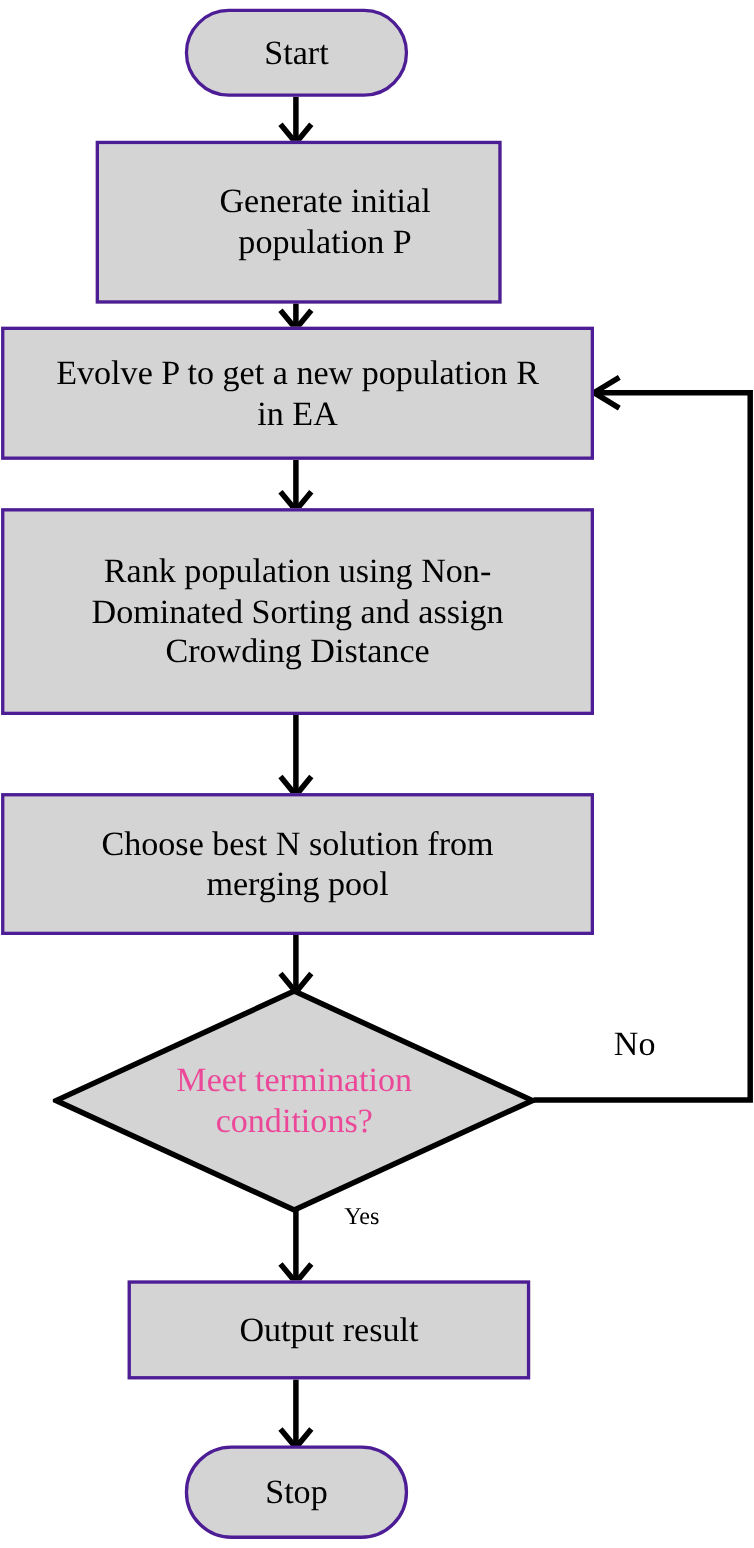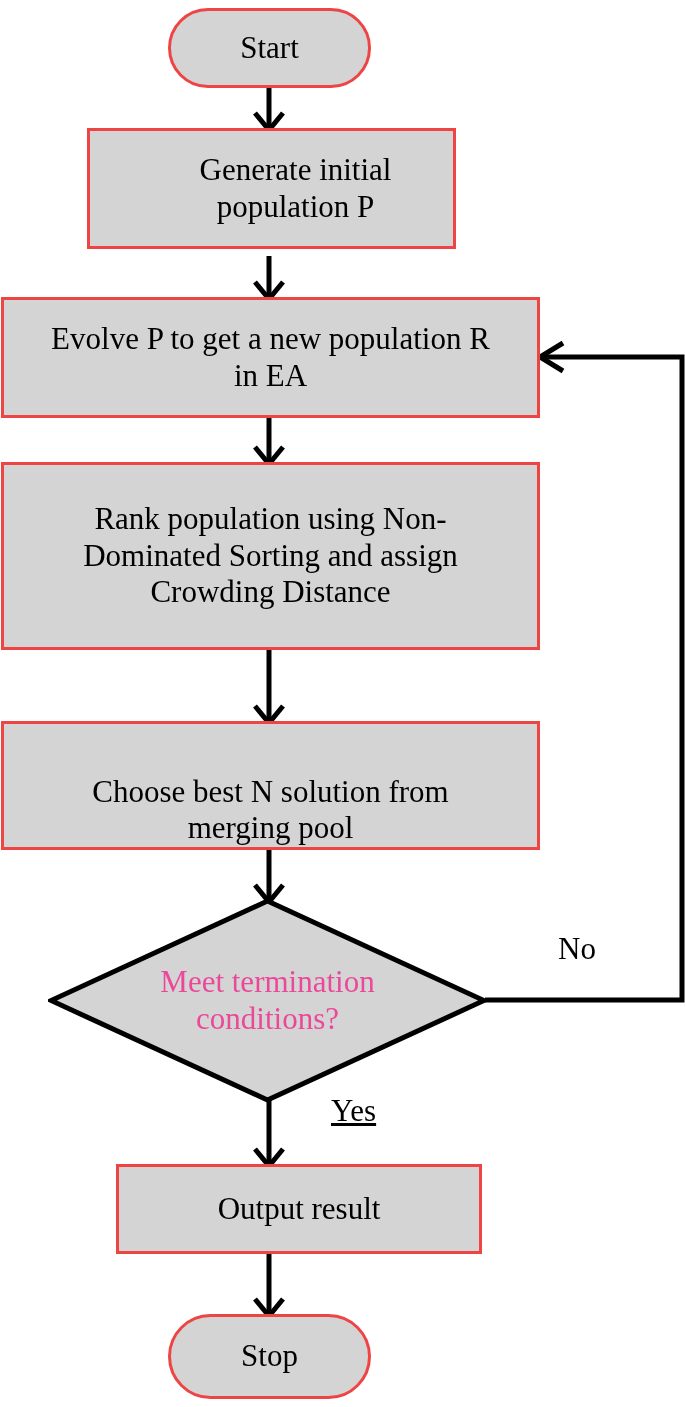--- a/index.html
+++ b/index.html
@@ -12,21 +12,21 @@
     width: 685px;
     height: 1407px;
     background: #ffffff;
     overflow: hidden;
     font-family: "Liberation Serif", "DejaVu Serif", serif;
   }
   .node {
     position: absolute;
     box-sizing: border-box;
     background: #d4d4d4;
-    border: 3px solid #ef4444;
+    border: 3px solid #4c1d95;
     display: flex;
     align-items: center;
     justify-content: center;
     text-align: center;
     color: #000000;
     line-height: 1.18;
   }
   .terminator {
     border-radius: 52px;
   }
@@ -112,37 +112,37 @@
       <polyline points="255,1149 269,1166 283,1149"></polyline>
       <polyline points="255,1299 269,1316 283,1299"></polyline>
       <polyline points="563,343 540,357 563,371"></polyline>
     </g>
   </svg>
 
   <div class="node terminator" style="left:168px; top:8px; width:203px; height:80px; font-size:31px;">
     <span class="node-text">Start</span>
   </div>
 
-  <div class="node process" style="left:87px; top:128px; width:369px; height:121px; font-size:31px;padding-left:48px;">
+  <div class="node process" style="left:87px; top:128px; width:369px; height:148px; font-size:31px;padding-left:48px;">
     <span class="node-text">Generate initial
 population P</span>
   </div>
 
   <div class="node process" style="left:1px; top:462px; width:539px; height:188px; font-size:31px;">
     <span class="node-text">Rank population using Non-
 Dominated Sorting and assign
 Crowding Distance</span>
   </div>
 
   <div class="node process" style="left:1px; top:297px; width:539px; height:121px; font-size:31px;">
     <span class="node-text">Evolve P to get a new population R
 in EA</span>
   </div>
 
-  <div class="node process" style="left:1px; top:721px; width:539px; height:129px; font-size:31px;align-items:flex-end;">
+  <div class="node process" style="left:1px; top:721px; width:539px; height:129px; font-size:31px;">
     <span class="node-text">Choose best N solution from
 merging pool</span>
   </div>
 
   <div class="decision-wrap" style="left:48px; top:898px; width:439px; height:205px;">
     <svg width="439" height="205" viewBox="0 0 439 205">
       <polygon points="219.5,3 436,102.5 219.5,202 3,102.5" fill="#d4d4d4" stroke="#000000" stroke-width="5" stroke-linejoin="miter"></polygon>
     </svg>
     <div class="decision-label" style="font-size:31px;">
       <span>Meet termination
@@ -153,15 +153,15 @@
   <div class="node process" style="left:90px; top:1164px; width:366px; height:90px; font-size:31px;margin-left:26px;">
     <span class="node-text">Output result</span>
   </div>
 
   <div class="node terminator" style="left:168px; top:1314px; width:203px; height:85px; font-size:31px;">
     <span class="node-text">Stop</span>
   </div>
 
   <div class="edge-label" style="left:558px; top:905px; font-size:31px;margin-top:28px;">No</div>
 
-  <div class="edge-label" style="left:331px; top:1095px; font-size:31px;text-decoration:underline;">Yes</div>
+  <div class="edge-label" style="left:313px; top:1095px; font-size:22px;">Yes</div>
 
 </div>
 
 </body></html>

